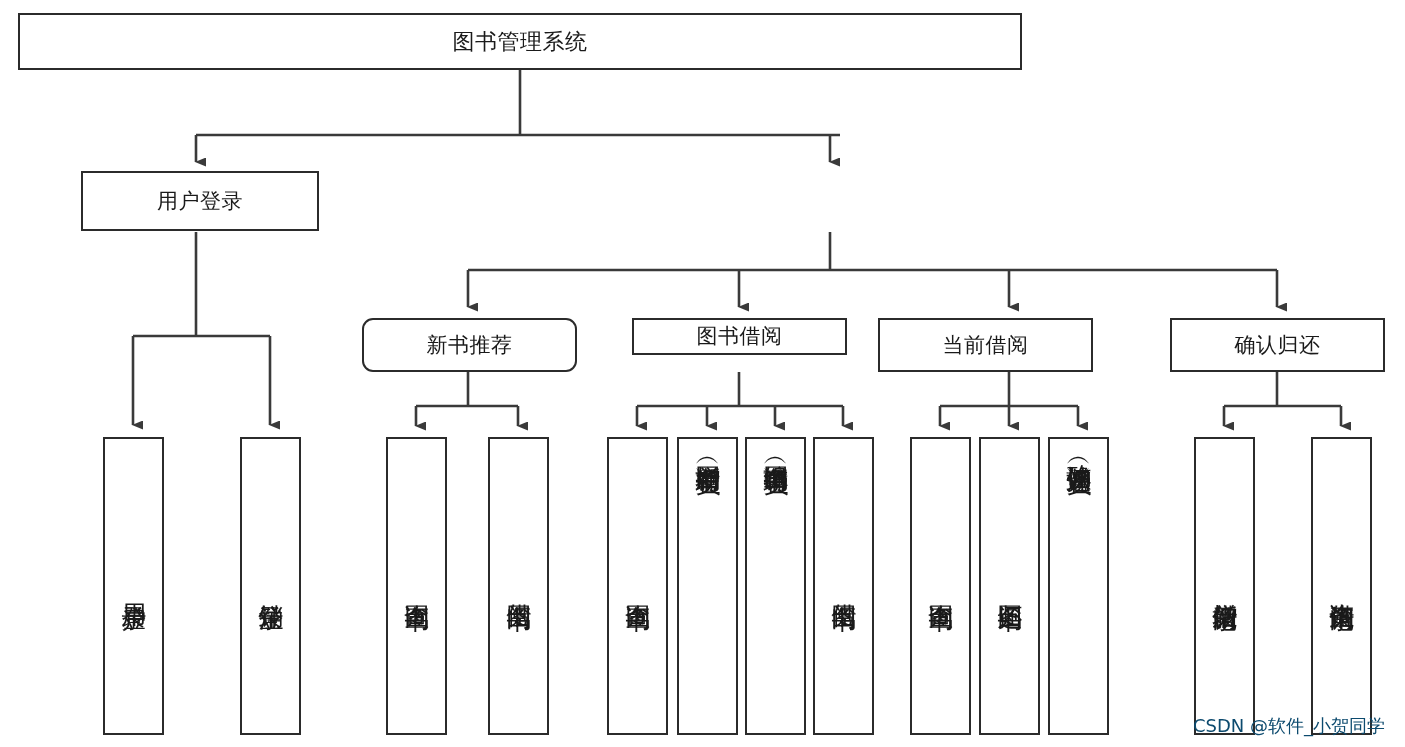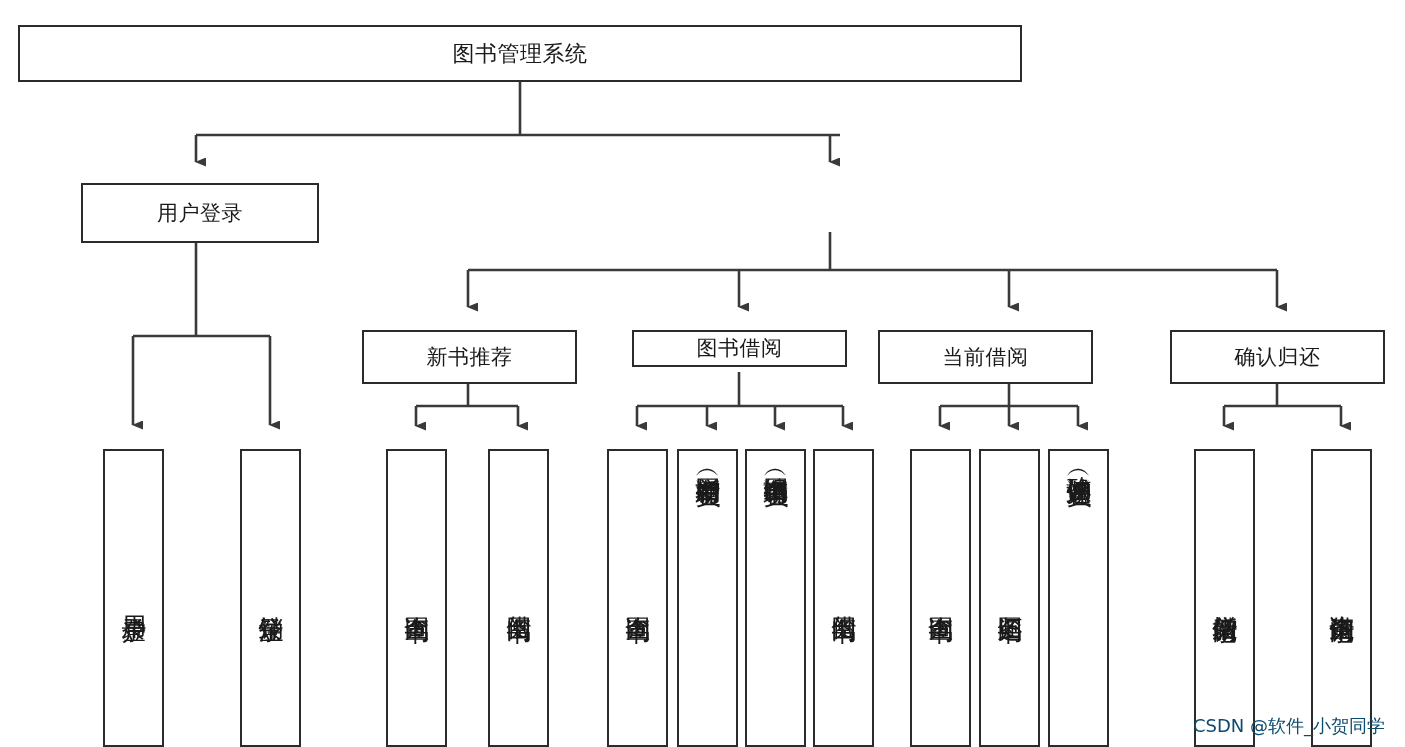--- a/index.html
+++ b/index.html
@@ -27,21 +27,20 @@
   }
   .node {
     position: absolute;
     box-sizing: border-box;
     background: #ffffff;
     border: 2px solid #2b2b2b;
     display: flex;
     align-items: center;
     justify-content: center;
     z-index: 3;
-    margin-top: 12px;
   }
   .node .node-label {
     color: #1a1a1a;
     line-height: 1.18;
     letter-spacing: 0.5px;
     white-space: nowrap;
   }
   .node.horiz .node-label {
     font-size: 21px;
     text-align: center;
@@ -134,21 +133,21 @@
 
   <div class="node horiz root" style="left:18px; top:13px; width:1004px; height:57px;">
     <span class="node-label">图书管理系统</span>
   </div>
 
   <div class="node horiz" style="left:81px; top:171px; width:238px; height:60px;">
     <span class="node-label">用户登录</span>
   </div>
 
 
-  <div class="node horiz" style="left:362px; top:318px; width:215px; height:54px;">
+  <div class="node horiz" style="left:362px; top:318px; width:215px; height:54px;border-radius:11px;">
     <span class="node-label">新书推荐</span>
   </div>
 
   <div class="node horiz" style="left:632px; top:318px; width:215px; height:37px;">
     <span class="node-label">图书借阅</span>
   </div>
 
   <div class="node horiz" style="left:878px; top:318px; width:215px; height:54px;">
     <span class="node-label">当前借阅</span>
   </div>

